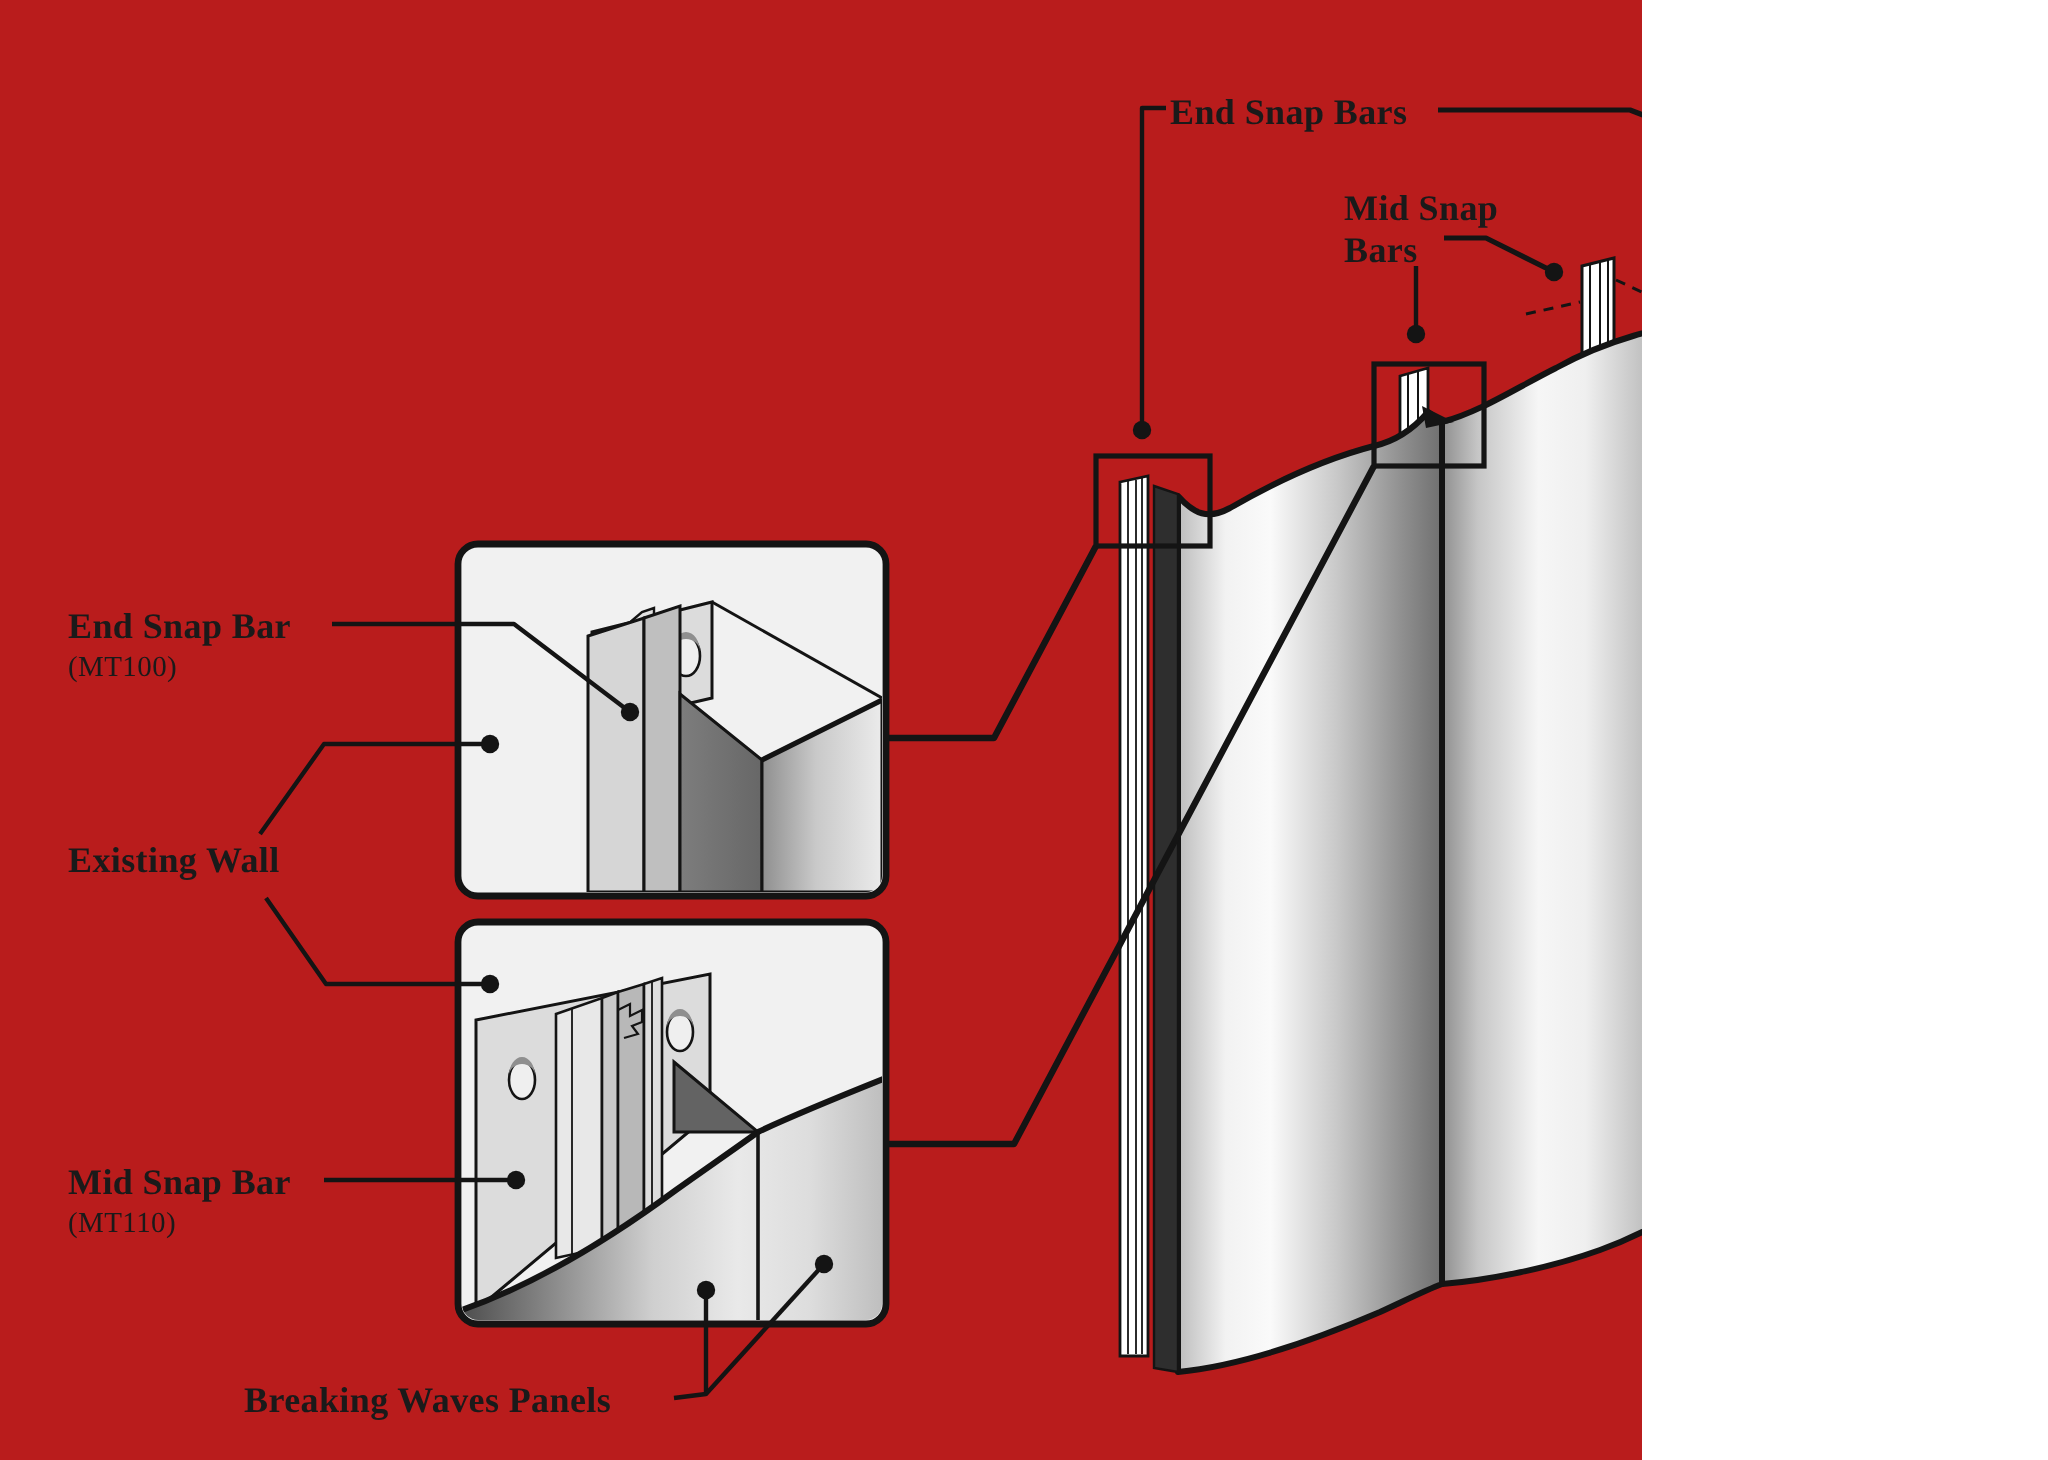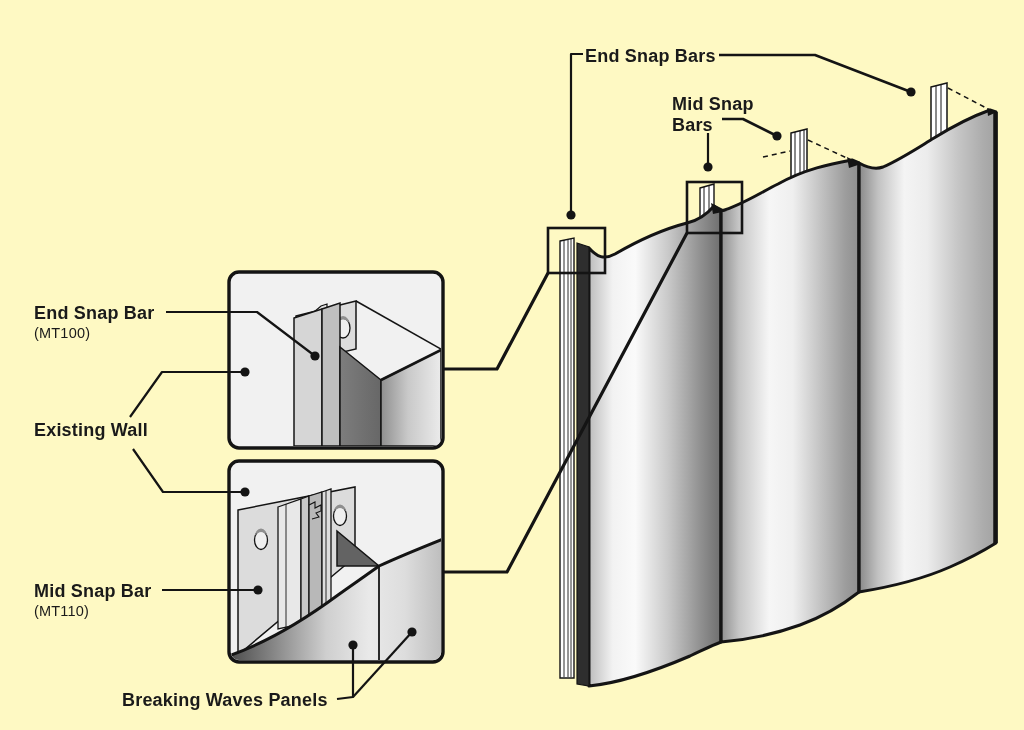--- a/index.html
+++ b/index.html
@@ -1,17 +1,17 @@
 <!DOCTYPE html>
 <html><head>
 <meta charset="utf-8">
 <style>
   html,body{margin:0;padding:0;background:#ffffff;}
-  #stage{position:relative;width:1024px;height:730px;background:#fef9c3;overflow:hidden;
-         font-family:Liberation Sans, sans-serif;}
+  #stage{position:relative;width:821px;height:730px;background:#b91c1c;overflow:hidden;
+         font-family:Liberation Serif, serif;}
   svg{display:block;}
   text{fill:#1a1a1a;}
   .lbl{font-weight:bold;font-size:18px;letter-spacing:.2px;}
   .code{font-weight:normal;font-size:14.5px;letter-spacing:.2px;}
   .ink{stroke:#141414;}
 </style>
 </head>
 <body>
 
 <div id="stage">

